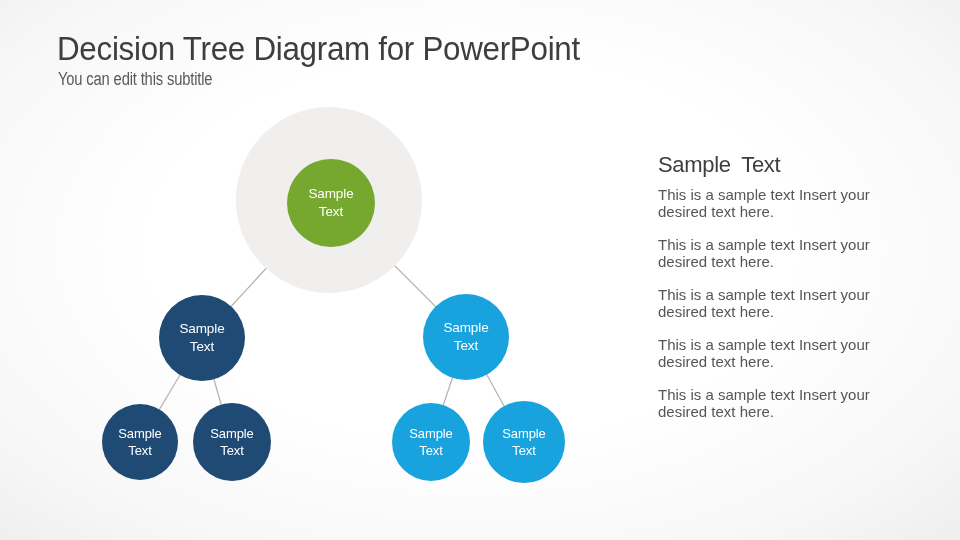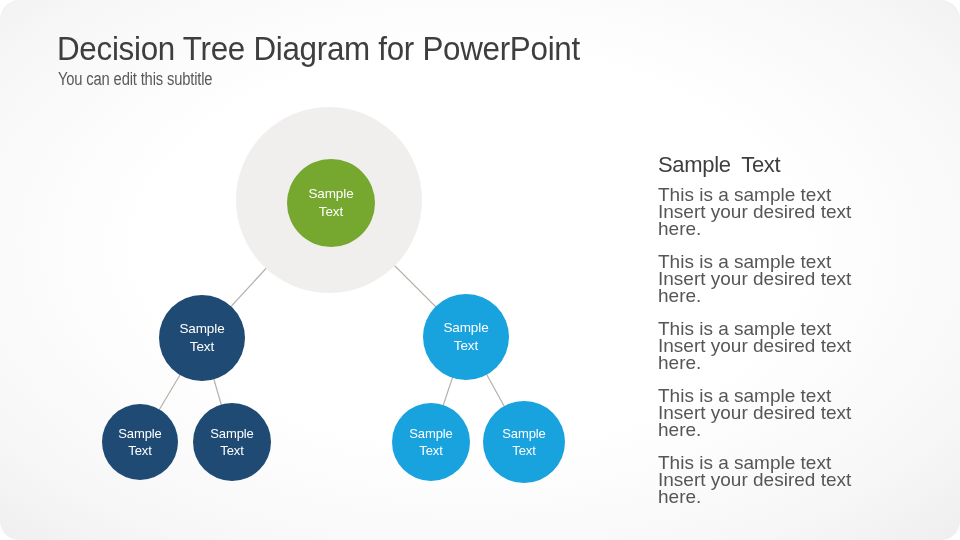--- a/index.html
+++ b/index.html
@@ -11,21 +11,20 @@
     width: 960px;
     height: 540px;
     overflow: hidden;
   }
   .slide {
     position: relative;
     width: 960px;
     height: 540px;
     background: radial-gradient(ellipse 80% 85% at 49% 46%, #ffffff 42%, #f7f7f7 72%, #e9e9e9 100%);
     overflow: hidden;
-    border-radius: 19px;
   }
 
   
   .header {
     position: absolute;
     left: 57px;
     top: 31px;
   }
   .title {
     margin: 0;
@@ -108,21 +107,21 @@
     font-size: 22px;
     font-weight: normal;
     letter-spacing: -0.3px;
     word-spacing: 5px;
     color: #3e3e3e;
     line-height: 1.15;
   }
   .panel-para {
     margin: 0 0 16px 0;
     width: 218px;
-    font-size: 19px;
+    font-size: 15px;
     line-height: 17px;
     color: #565656;
   }
 </style>
 </head>
 <body>
 
 <div class="slide">
 
   <header class="header">

